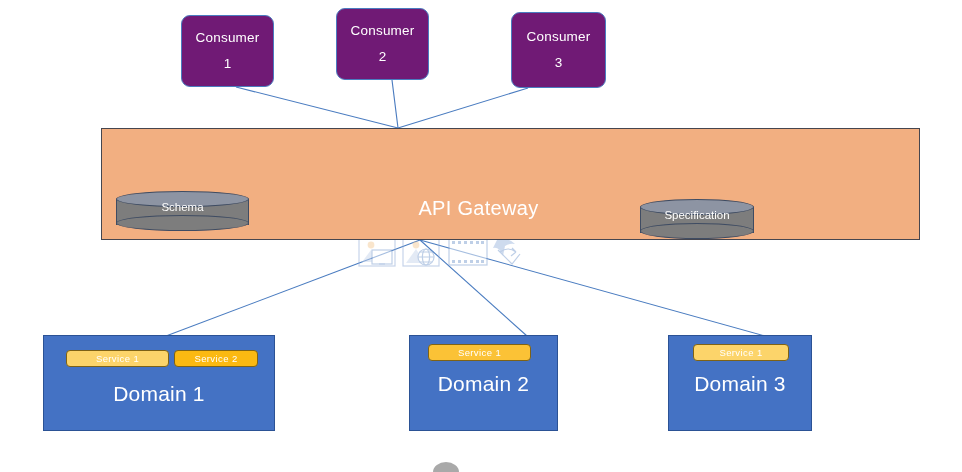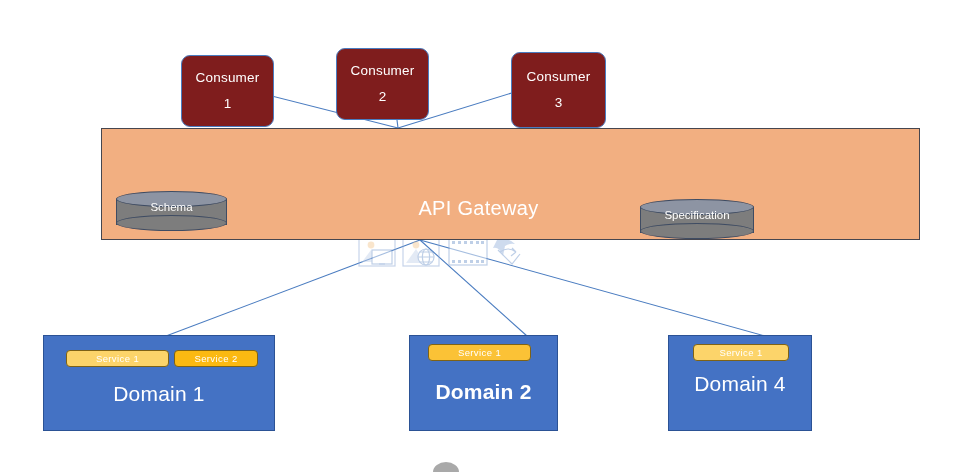--- a/index.html
+++ b/index.html
@@ -30,34 +30,33 @@
     left: 0;
     top: 0;
     width: 962px;
     height: 472px;
     pointer-events: none;
   }
 
   
   .consumer {
     position: absolute;
-    background: #7f1d1d;
+    background: #701a75;
     border: 1px solid #4A7CC0;
     border-radius: 9px;
     box-sizing: border-box;
     color: #ffffff;
     display: flex;
     flex-direction: column;
     align-items: center;
     justify-content: center;
     font-size: 13.5px;
     line-height: 1.95;
     text-align: center;
     letter-spacing: 0.2px;
-    margin-top: 40px;
   }
 
   
   #gateway {
     position: absolute;
     left: 101px;
     top: 128px;
     width: 819px;
     height: 112px;
     background: #F2AF81;
@@ -240,21 +239,21 @@
   </div>
 
   <div class="consumer" style="left:511px; top:12px; width:95px; height:76px;">
     <span>Consumer</span>
     <span>3</span>
   </div>
 
   <div id="gateway">
     <div id="gateway-title">API Gateway</div>
 
-    <div class="cylinder" style="left:14px; top:62px; width:111px;">
+    <div class="cylinder" style="left:14px; top:62px; width:133px;">
       <div class="cyl-body"></div>
       <div class="cyl-bottom"></div>
       <div class="cyl-top"></div>
       <div class="cyl-label">Schema</div>
     </div>
 
     <div class="cylinder" style="left:538px; top:70px; width:114px;">
       <div class="cyl-body"></div>
       <div class="cyl-bottom"></div>
       <div class="cyl-top"></div>
@@ -269,25 +268,25 @@
     <div class="service-badge" style="left:130px; top:14px; width:84px; background:#FBB912;">
       <span>Service  2</span>
     </div>
     <div class="domain-title" style="top:46px;">Domain 1</div>
   </div>
 
   <div class="domain" style="left:409px; top:335px; width:149px; height:96px;">
     <div class="service-badge" style="left:18px; top:8px; width:103px; background:#FBC236;">
       <span>Service  1</span>
     </div>
-    <div class="domain-title" style="top:44px;font-weight:bold;">Domain 2</div>
+    <div class="domain-title" style="top:36px;">Domain 2</div>
   </div>
 
   <div class="domain" style="left:668px; top:335px; width:144px; height:96px;">
     <div class="service-badge" style="left:24px; top:8px; width:96px; background:#FCD46A;">
       <span>Service  1</span>
     </div>
-    <div class="domain-title" style="top:36px;">Domain 4</div>
+    <div class="domain-title" style="top:36px;">Domain 3</div>
   </div>
 
   <div id="bottom-arc"></div>
 
 </div>
 
 </body></html>

